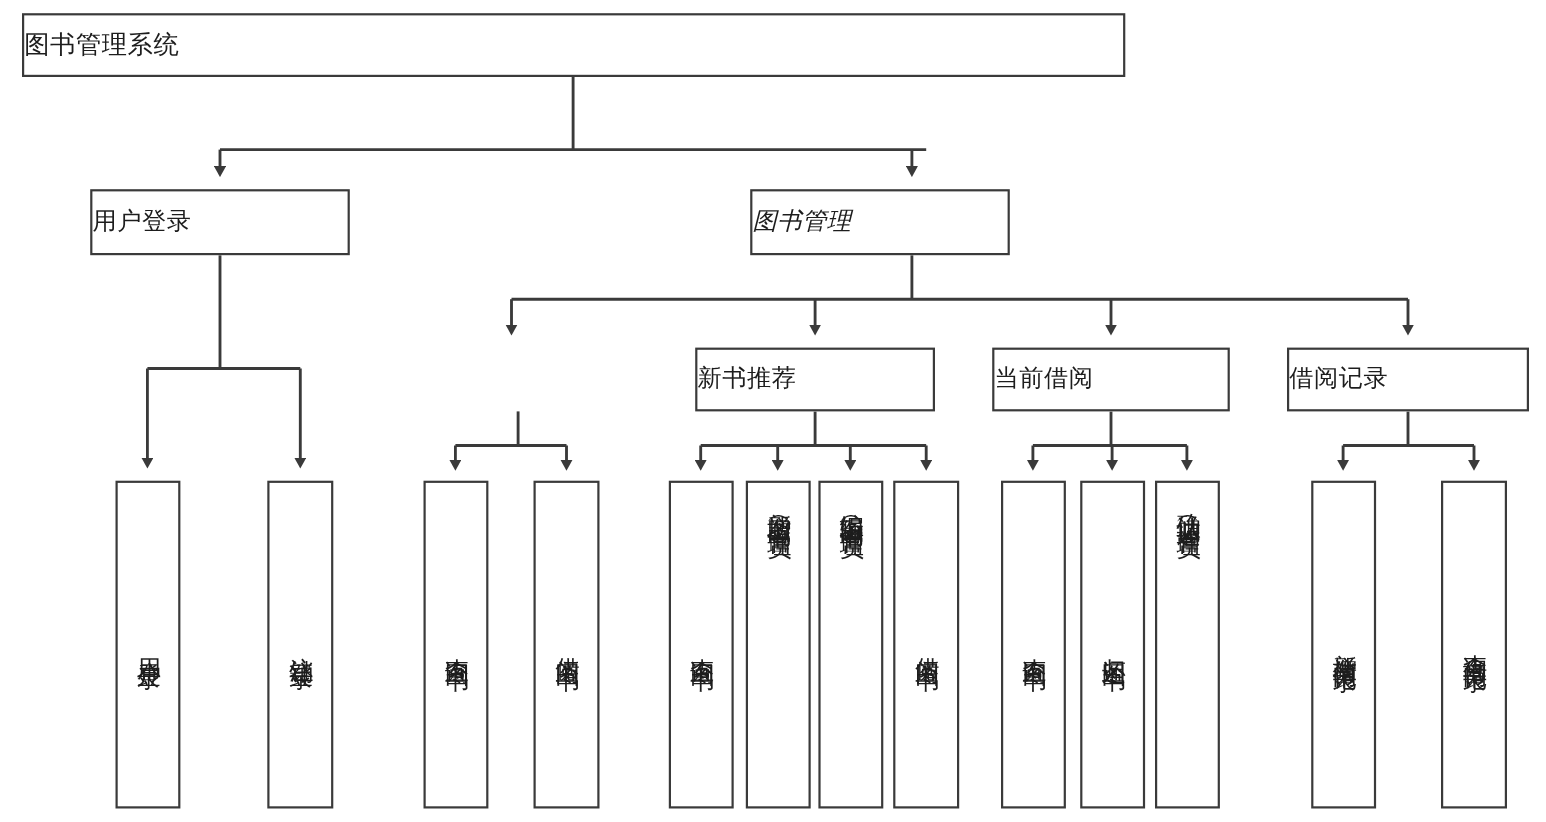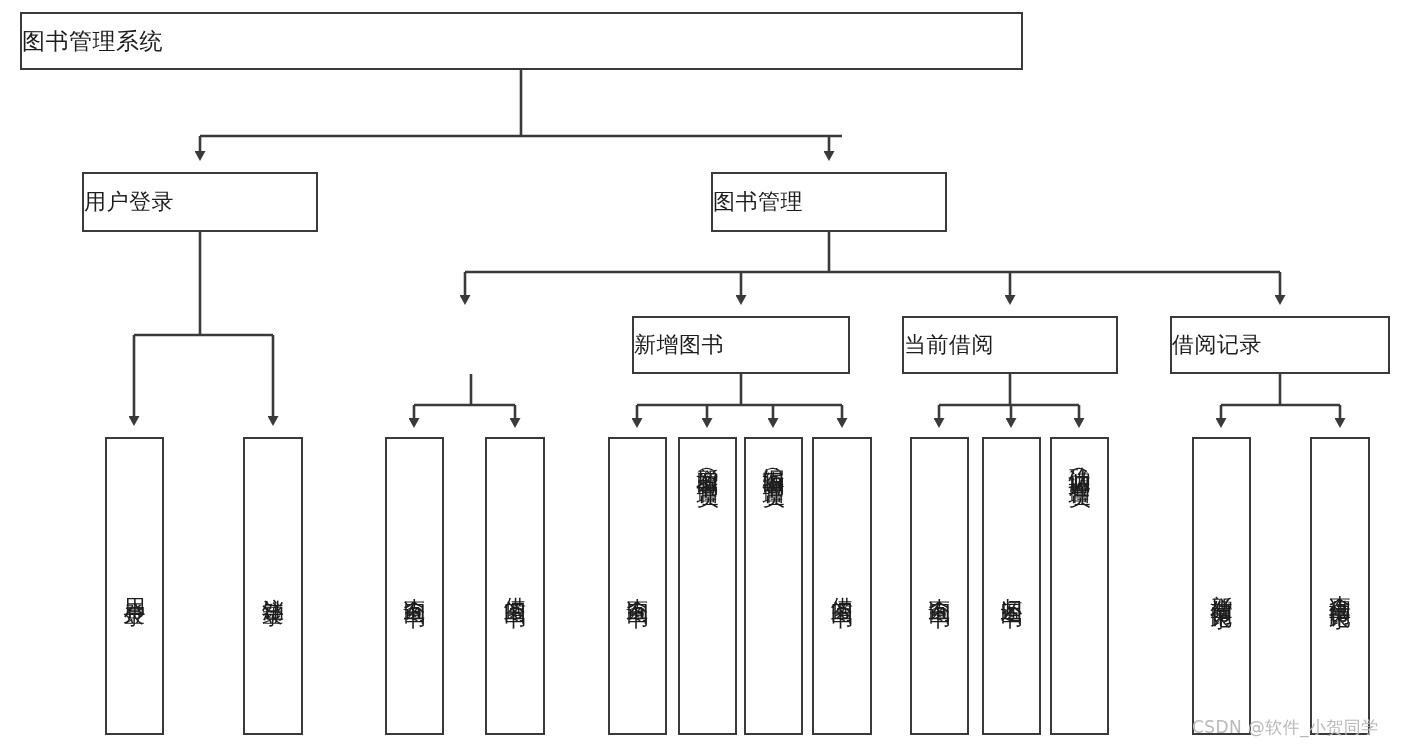--- a/index.html
+++ b/index.html
@@ -128,26 +128,26 @@
     </g>
   </svg>
 
   <div class="node root horizontal" style="left: 20px; top: 12px; width: 1003px; height: 58px;">
     <span class="node-label">图书管理系统</span>
   </div>
 
   <div class="node horizontal" style="left: 82px; top: 172px; width: 236px; height: 60px;">
     <span class="node-label">用户登录</span>
   </div>
-  <div class="node horizontal" style="left: 711px; top: 172px; width: 236px; height: 60px;">
+  <div class="node horizontal" style="left: 682px; top: 172px; width: 236px; height: 60px; font-style: italic;">
     <span class="node-label">图书管理</span>
   </div>
 
   <div class="node horizontal" style="left: 632px; top: 316px; width: 218px; height: 58px;">
-    <span class="node-label">新增图书</span>
+    <span class="node-label">新书推荐</span>
   </div>
   <div class="node horizontal" style="left: 1170px; top: 316px; width: 220px; height: 58px;">
     <span class="node-label">借阅记录</span>
   </div>
   <div class="node horizontal" style="left: 902px; top: 316px; width: 216px; height: 58px;">
     <span class="node-label">当前借阅</span>
   </div>
 
   <div id="leaf-layer">
       <div class="node leaf centered" style="left: 105px; top: 437px; width: 59px; height: 298px;">
@@ -184,14 +184,13 @@
         <span class="node-label">确认归还（管理员）</span>
       </div>
       <div class="node leaf centered" style="left: 1192px; top: 437px; width: 59px; height: 298px;">
         <span class="node-label">新增借阅记录</span>
       </div>
       <div class="node leaf centered" style="left: 1310px; top: 437px; width: 60px; height: 298px;">
         <span class="node-label">查询借阅记录</span>
       </div>
     </div>
 
-  <div class="watermark" style="left: 1192px; top: 716px;">CSDN @软件_小贺同学</div>
 </div>
 
 </body></html>

